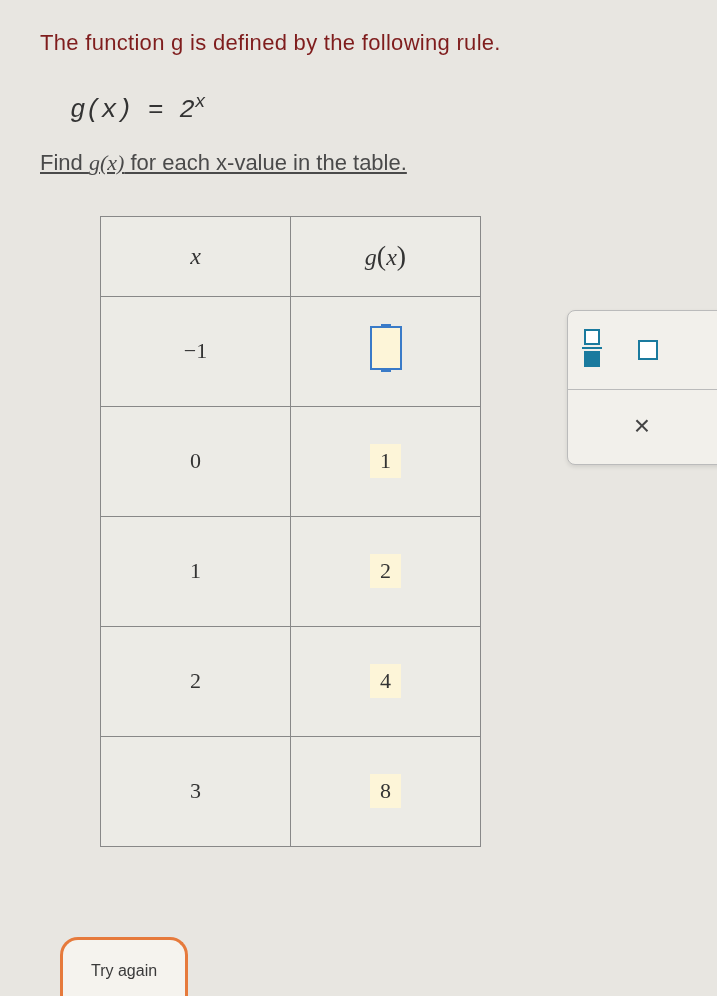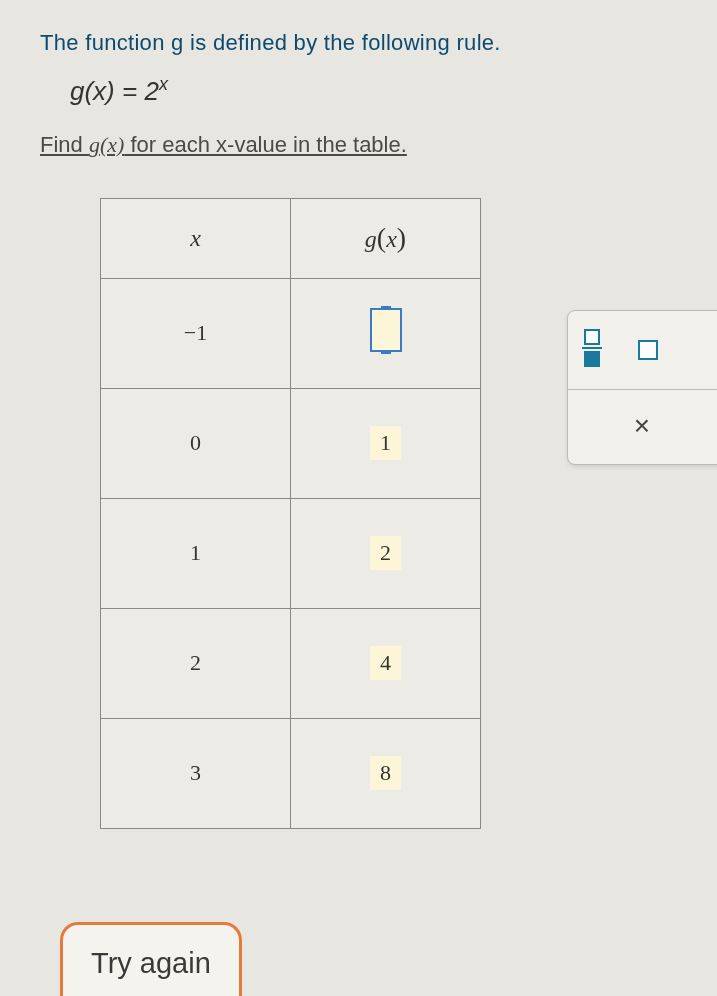--- a/index.html
+++ b/index.html
@@ -8,27 +8,27 @@
       background: #e8e6e1;
       width: 717px;
       height: 996px;
       padding: 30px 0 0 40px;
       color: #333;
       position: relative;
       overflow: hidden;
     }
     .problem-text {
       font-size: 22px;
-      color: #0c4a6e;
-      margin-bottom: 18px;
+      color: #7f1d1d;
+      margin-bottom: 36px;
       letter-spacing: 0.3px;
     }
     .equation {
       font-size: 26px;
-      font-family: Liberation Sans, sans-serif;
+      font-family: Liberation Mono, monospace;
       font-style: italic;
       margin-left: 30px;
       margin-bottom: 25px;
       color: #333;
     }
     .equation .sup {
       font-size: 18px;
       vertical-align: super;
       font-style: italic;
     }
@@ -167,21 +167,21 @@
     }
     .try-again-btn {
       position: absolute;
       bottom: 0;
       left: 60px;
       background: #f5f3ee;
       border: 3px solid #e67a3c;
       border-bottom: none;
       border-radius: 18px 18px 0 0;
       padding: 22px 28px 16px 28px;
-      font-size: 29px;
+      font-size: 16px;
       color: #3a3a3a;
       cursor: pointer;
     }
     .gx-header {
       font-style: italic;
     }
     .paren {
       font-style: normal;
       font-size: 28px;
     }

